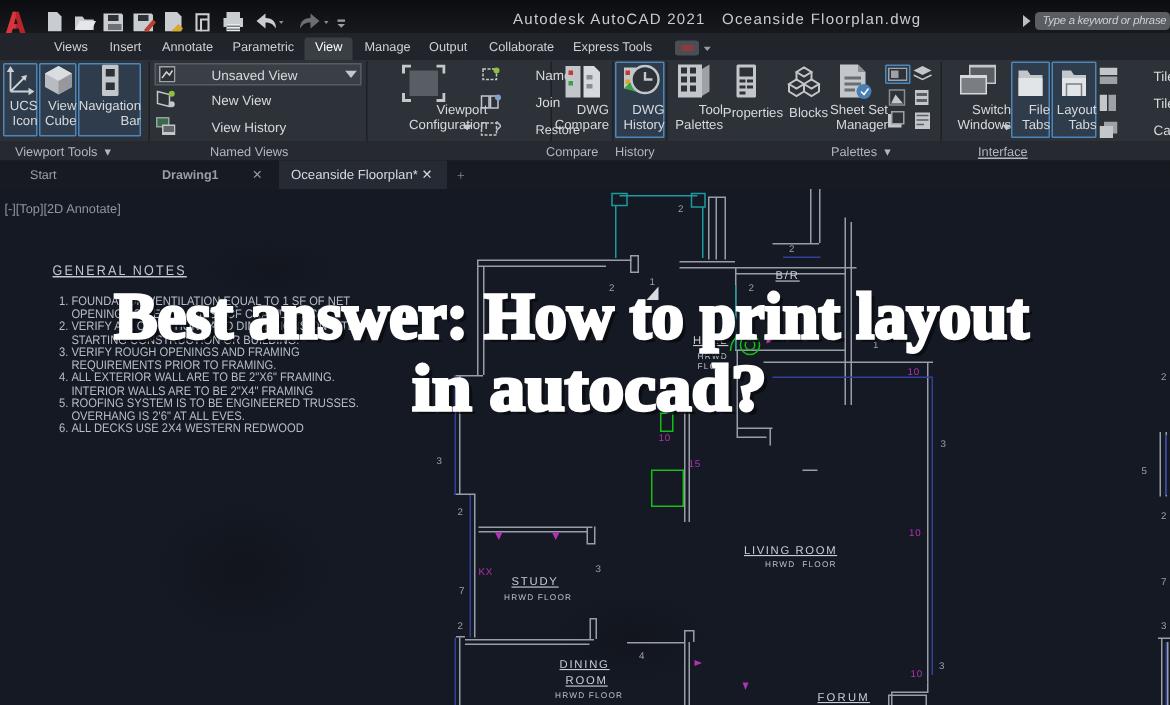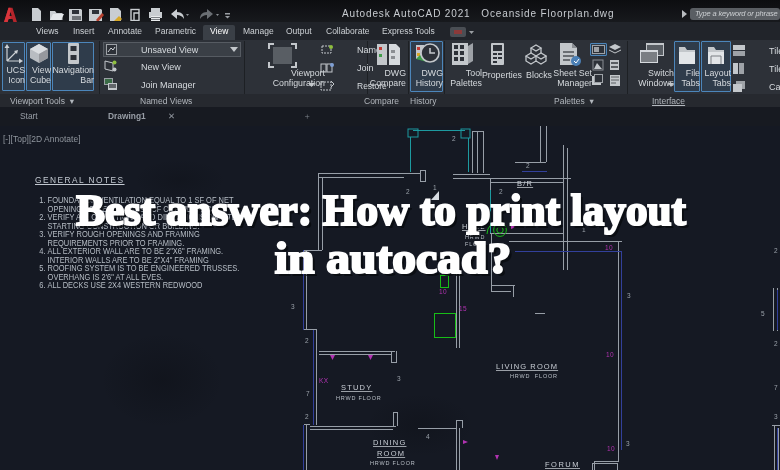--- a/index.html
+++ b/index.html
@@ -163,21 +163,21 @@
       <circle cx="10.5" cy="2.5" r="2" fill="#8fbf3f"></circle>
       <circle cx="10.5" cy="9.5" r="2" fill="#c3c7cb"></circle>
   </svg>
   <div class="rbtxt-l" style="left:120px;top:61px;">New View</div>
   <svg class="abs" style="left:104px;top:78px;" width="13" height="12" viewBox="0 0 13 12">
     <rect x="0" y="0" width="9" height="7" fill="#9aa0a5"></rect>
       <rect x="1" y="1" width="7" height="5" fill="#3a6b46"></rect>
       <rect x="4" y="5" width="9" height="7" fill="#c3c7cb"></rect>
       <rect x="5" y="6" width="7" height="4" fill="#62666b"></rect>
   </svg>
-  <div class="rbtxt-l" style="left:120px;top:79px;">Join Manager</div>
+  <div class="rbtxt-l" style="left:120px;top:79px;">View History</div>
 
   <svg class="abs" style="left:268px;top:43px;" width="29" height="25" viewBox="0 0 29 25">
     <g fill="#c3c7cb">
       <path d="M0 0 h6 v2 h-4 v4 h-2 z"></path>
         <path d="M29 0 h-6 v2 h4 v4 h2 z"></path>
       <path d="M0 25 h6 v-2 h-4 v-4 h-2 z"></path>
         <path d="M29 25 h-6 v-2 h4 v-4 h2 z"></path>
     </g>
     <rect x="5" y="4" width="19" height="17" fill="#595e64"></rect>
   </svg>
@@ -347,20 +347,21 @@
     <span class="plabel" style="left:364px;">Compare</span>
     <span class="plabel" style="left:410px;">History</span>
     <span class="plabel" style="left:508px;padding-left:46px;">Palettes&nbsp;&nbsp;▾</span>
     <span class="plabel" style="left:652px;text-decoration:underline;">Interface</span>
   </div>
 
   <div id="filetabs">
     <span class="ftab" style="left:20px;">Start</span>
     <span class="ftab" style="left:108px;font-weight:bold;">Drawing1</span>
     <span class="ftab" style="left:168px;">✕</span>
+    <div id="ftab-active"><span style="margin-left:8px;">Oceanside Floorplan*</span>&nbsp;✕</div>
     <span class="ftab" style="left:303px;color:#7d838b;">＋</span>
   </div>
 
   <div id="draw"></div>
   <div class="abs" style="left:90px;top:320px;width:160px;height:150px;background:radial-gradient(ellipse 55% 45% at 45% 40%, rgba(10,12,17,.35), rgba(10,12,17,0) 70%);"></div>
   <div class="abs" style="left:350px;top:380px;width:140px;height:90px;background:radial-gradient(ellipse 55% 50% at 50% 50%, rgba(10,12,17,.3), rgba(10,12,17,0) 70%);"></div>
   <div class="abs" style="left:120px;top:150px;width:120px;height:60px;background:radial-gradient(ellipse 55% 50% at 50% 50%, rgba(10,12,17,.25), rgba(10,12,17,0) 70%);"></div>
   <svg class="abs" style="left:0;top:0;" width="780" height="470" viewBox="0 0 780 470" font-family="Liberation Sans, sans-serif">
     <g stroke="#979ea7" fill="none" stroke-width="1">
 

